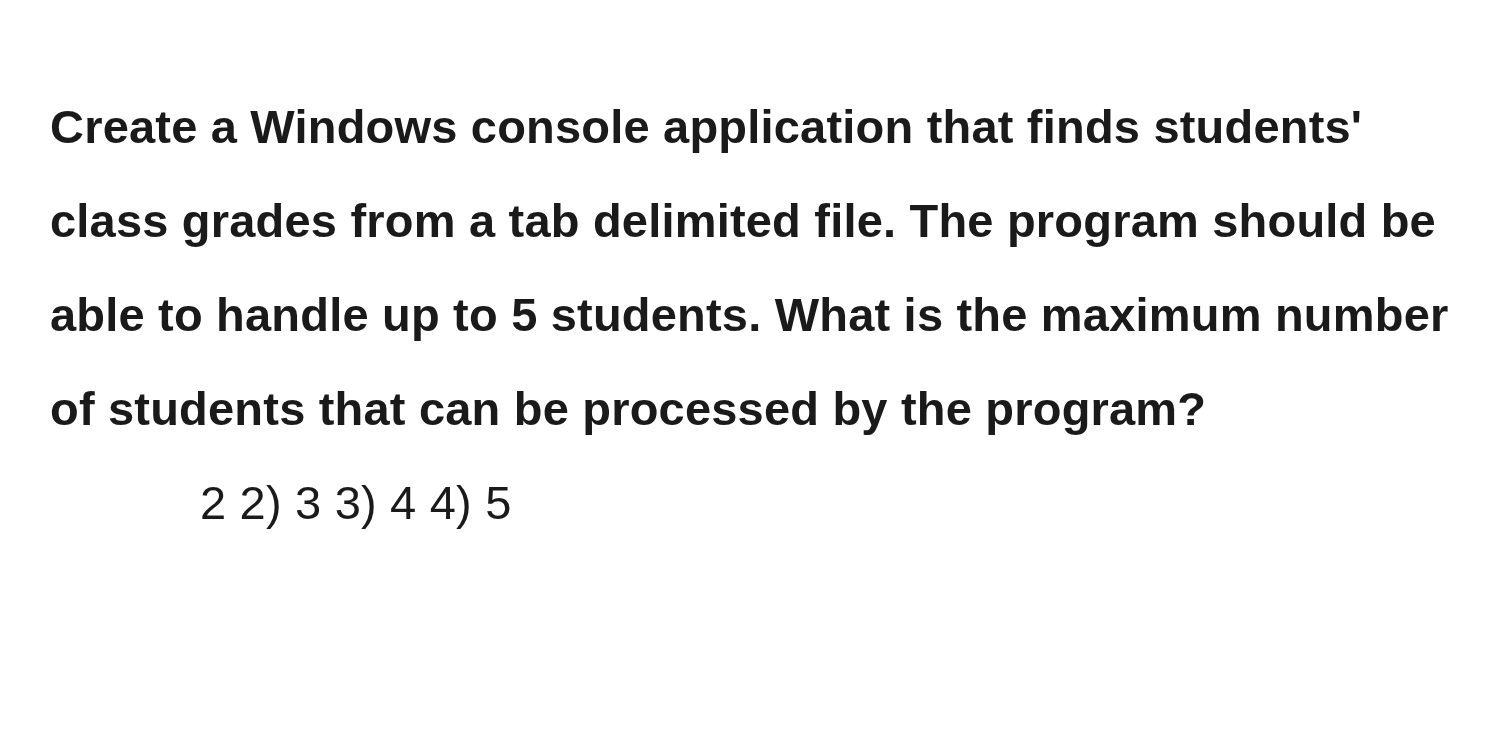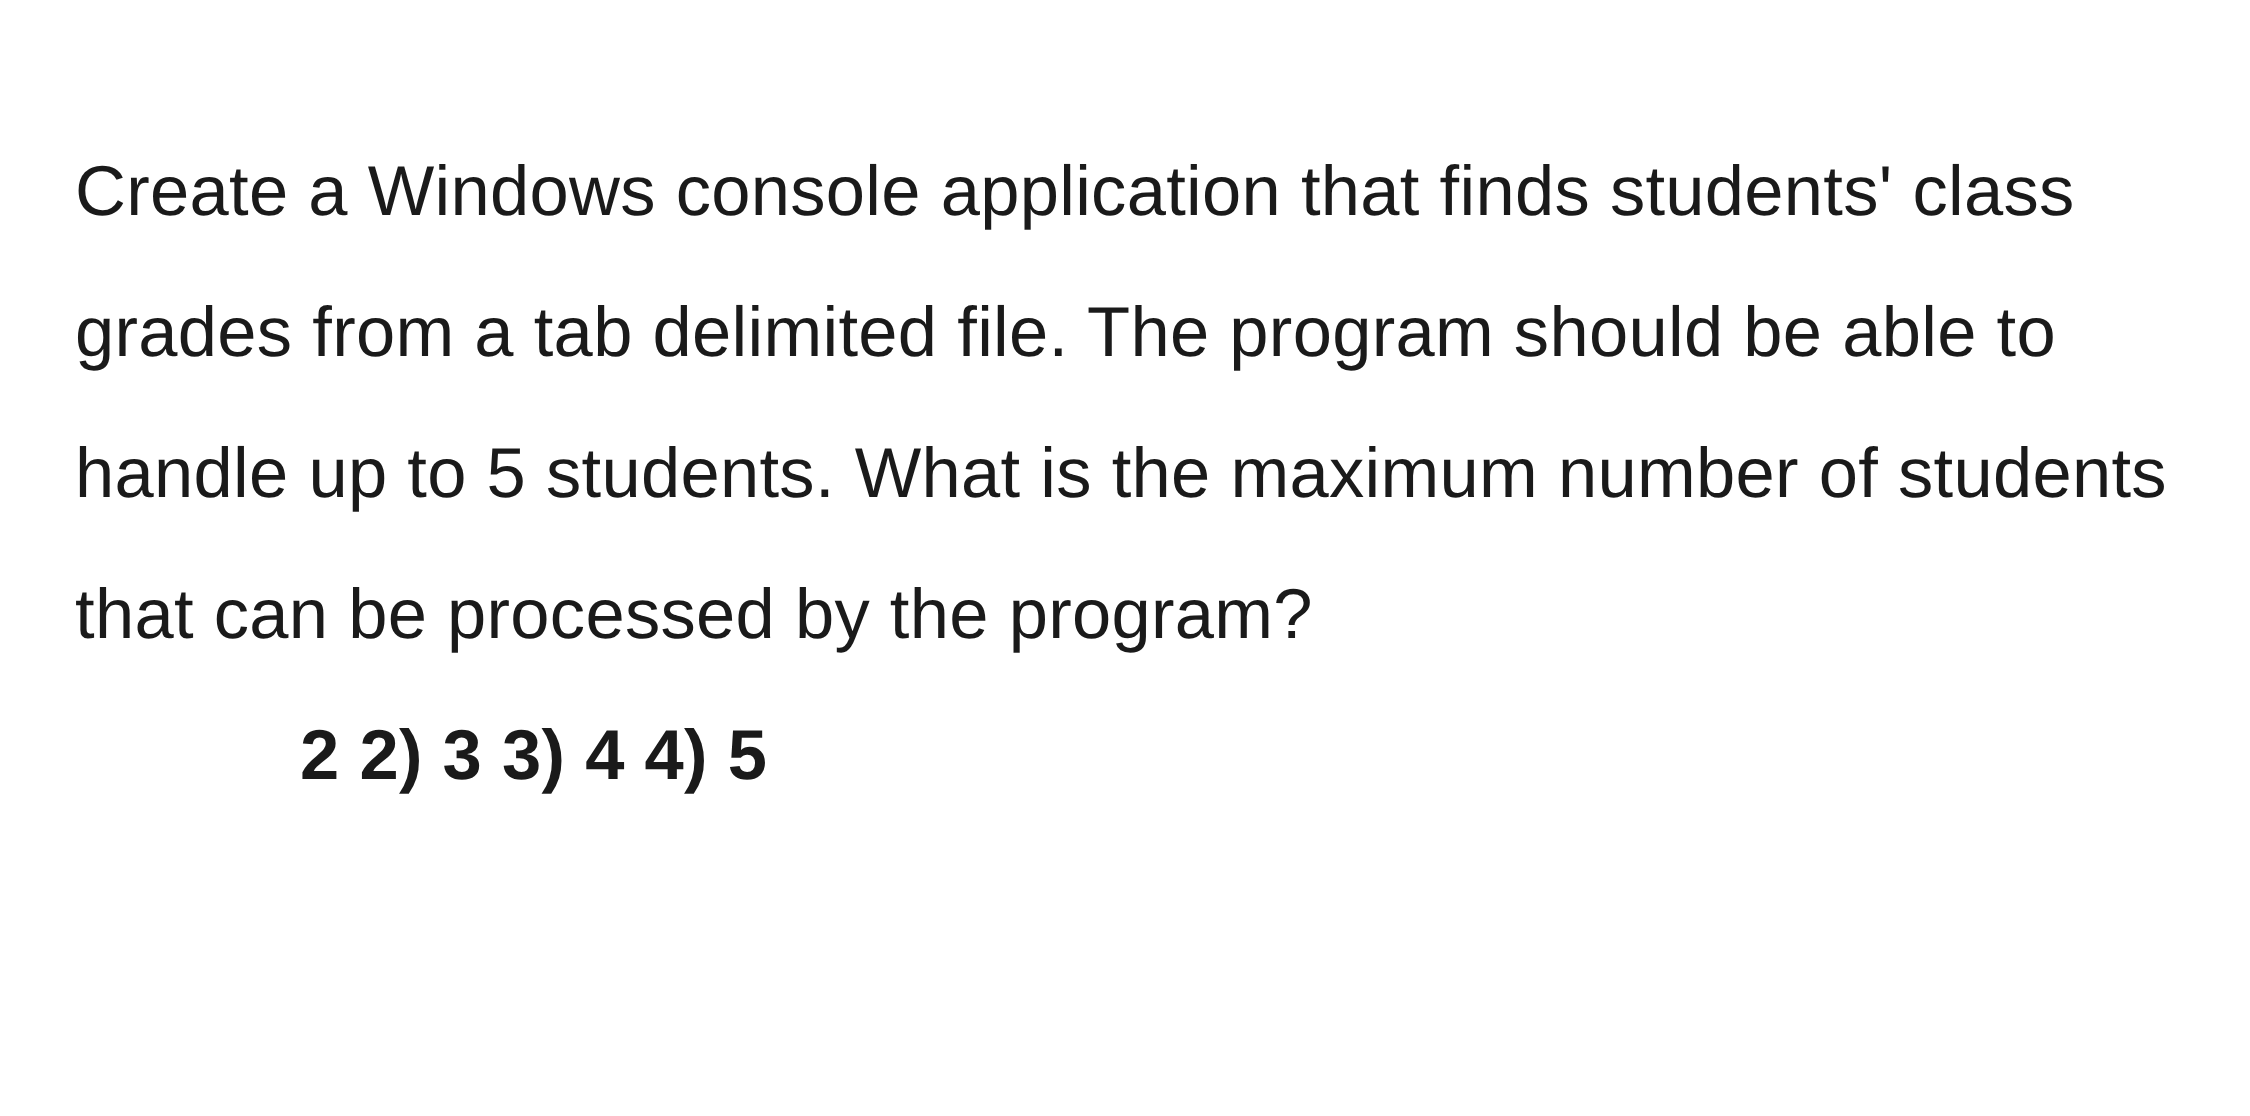--- a/index.html
+++ b/index.html
@@ -11,27 +11,27 @@
       width: 1500px;
       height: 744px;
       background: #ffffff;
       font-family: -apple-system, BlinkMacSystemFont, "Segoe UI", Helvetica, Arial, sans-serif;
       padding: 80px 50px 50px 50px;
       color: #1a1a1a;
     }
     .question-text {
       font-size: 47px;
       line-height: 2.0;
-      font-weight: 400;
+      font-weight: 700;
       letter-spacing: 0.2px;
     }
     .answer-options {
       font-size: 47px;
       line-height: 2.0;
-      font-weight: 700;
+      font-weight: 400;
       padding-left: 150px;
       letter-spacing: 0.2px;
     }
   </style>
 </head>
 <body>
 
 <div class="question-text">Create a Windows console application that finds students' class grades from a tab delimited file. The program should be able to handle up to 5 students. What is the maximum number of students that can be processed by the program?</div>
 <div class="answer-options">2 2) 3 3) 4 4) 5</div>
 

